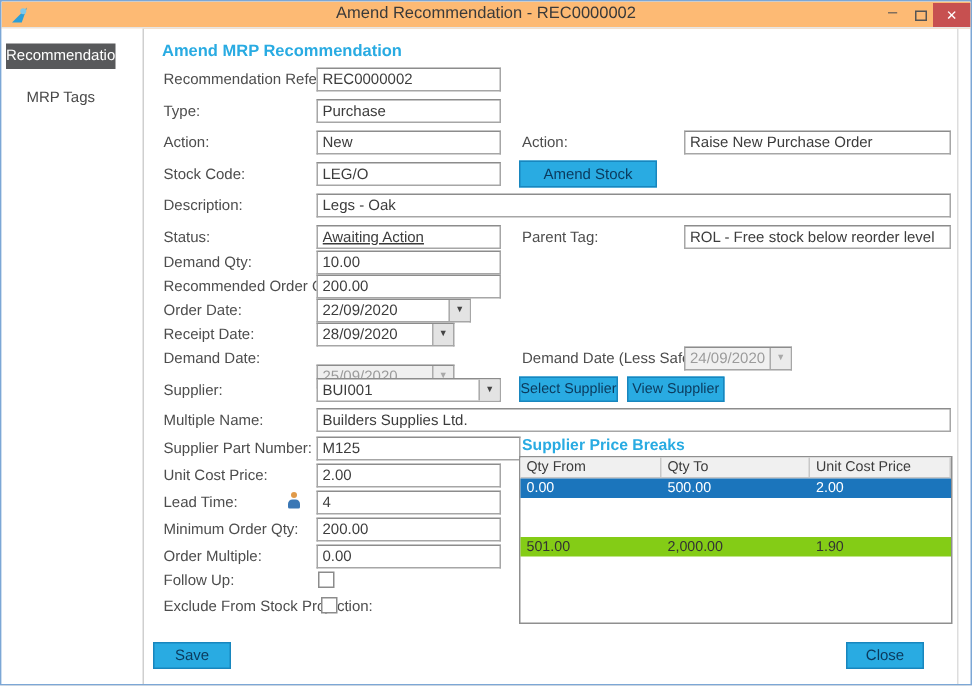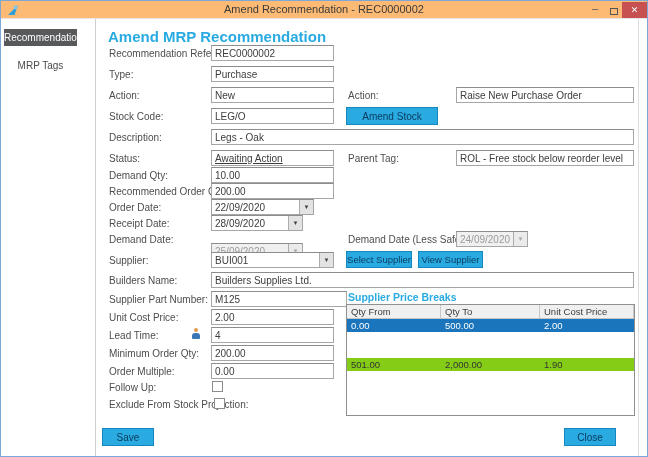--- a/index.html
+++ b/index.html
@@ -35,21 +35,21 @@
   
   .sidebar {
     position:absolute; left:0; top:18px; bottom:0; width:95px;
     background:#FFFFFF; border-right:1px solid #CFCFCF;
   }
   .nav-item { position:absolute; left:3px; width:73px; height:17px;
     font-size:10px; text-align:center; line-height:17px; color:#4A4A4A; }
   .nav-item.selected { background:#58595B; color:#FFFFFF; }
   .content-divider { position:absolute; left:637px; top:18px; bottom:0; width:1px; background:#DDDDDD; }
 
-  .heading { position:absolute; font-size:15px; font-weight:bold; color:#29ABE2; }
+  .heading { position:absolute; font-size:11px; font-weight:bold; color:#29ABE2; }
   .subheading { position:absolute; font-size:10.5px; font-weight:bold; color:#29ABE2; }
 
   .lbl { position:absolute; font-size:10px; color:#4D4D4D; white-space:nowrap; }
 
   .fld {
     position:absolute; height:16px; font-size:10px; color:#3C3C3C;
     border:1px solid #A6A6A6; border-top-color:#8C8C8C; background:#FFF;
     padding:0 3px; font-family:"Liberation Sans", sans-serif;
   }
 
@@ -172,21 +172,21 @@
     </div>
 
     <div class="lbl" style="left:108px; top:254px;">Supplier:</div>
     <div class="combo" style="left:210px; top:251px; width:123px;">
       <span class="val">BUI001</span>
       <span class="arrow">▼</span>
     </div>
     <button class="btn" style="left:345px; top:250px; width:66px; height:17px; font-size:9.5px;">Select Supplier</button>
     <button class="btn" style="left:417px; top:250px; width:65px; height:17px; font-size:9.5px;">View Supplier</button>
 
-    <div class="lbl" style="left:108px; top:274px;">Builders Name:</div>
+    <div class="lbl" style="left:108px; top:274px;">Multiple Name:</div>
     <input class="fld" style="left: 210px; top: 271px; width: 423px;" value="Builders Supplies Ltd.">
 
     <div class="lbl" style="left:108px; top:293px;">Supplier Part Number:</div>
     <input class="fld" style="left: 210px; top: 290px; width: 136px;" value="M125">
     <div class="subheading" style="left:347px; top:290px;">Supplier Price Breaks</div>
 
     <div class="lbl" style="left:108px; top:311px;">Unit Cost Price:</div>
     <input class="fld" style="left: 210px; top: 308px; width: 123px;" value="2.00">
 
     <div class="lbl" style="left:108px; top:329px;">Lead Time:</div>

